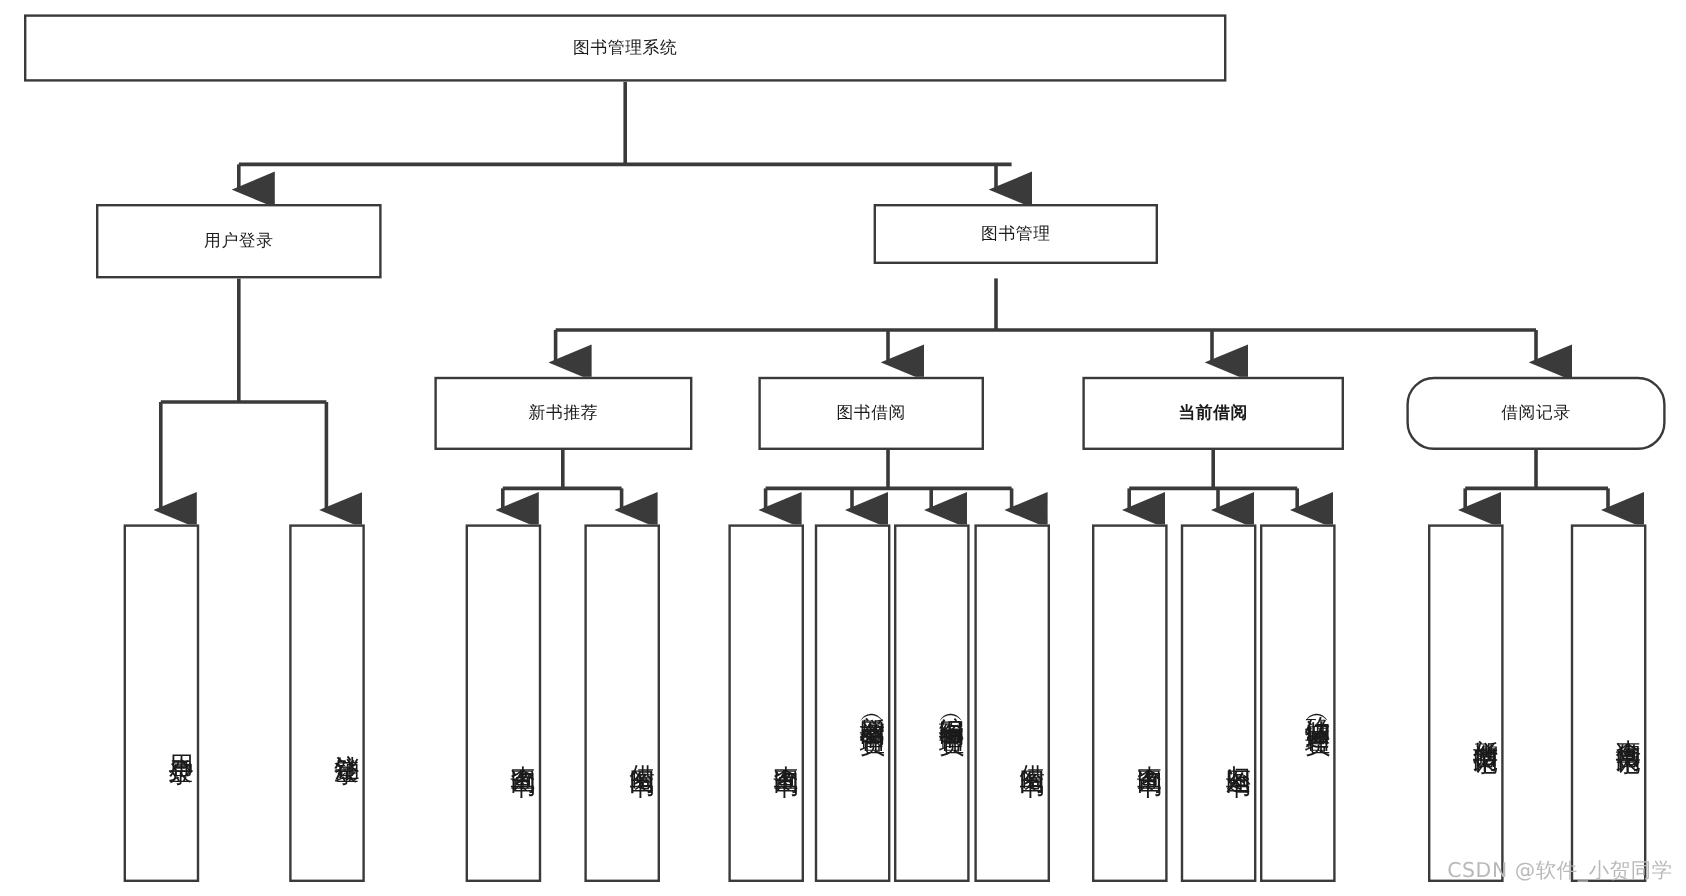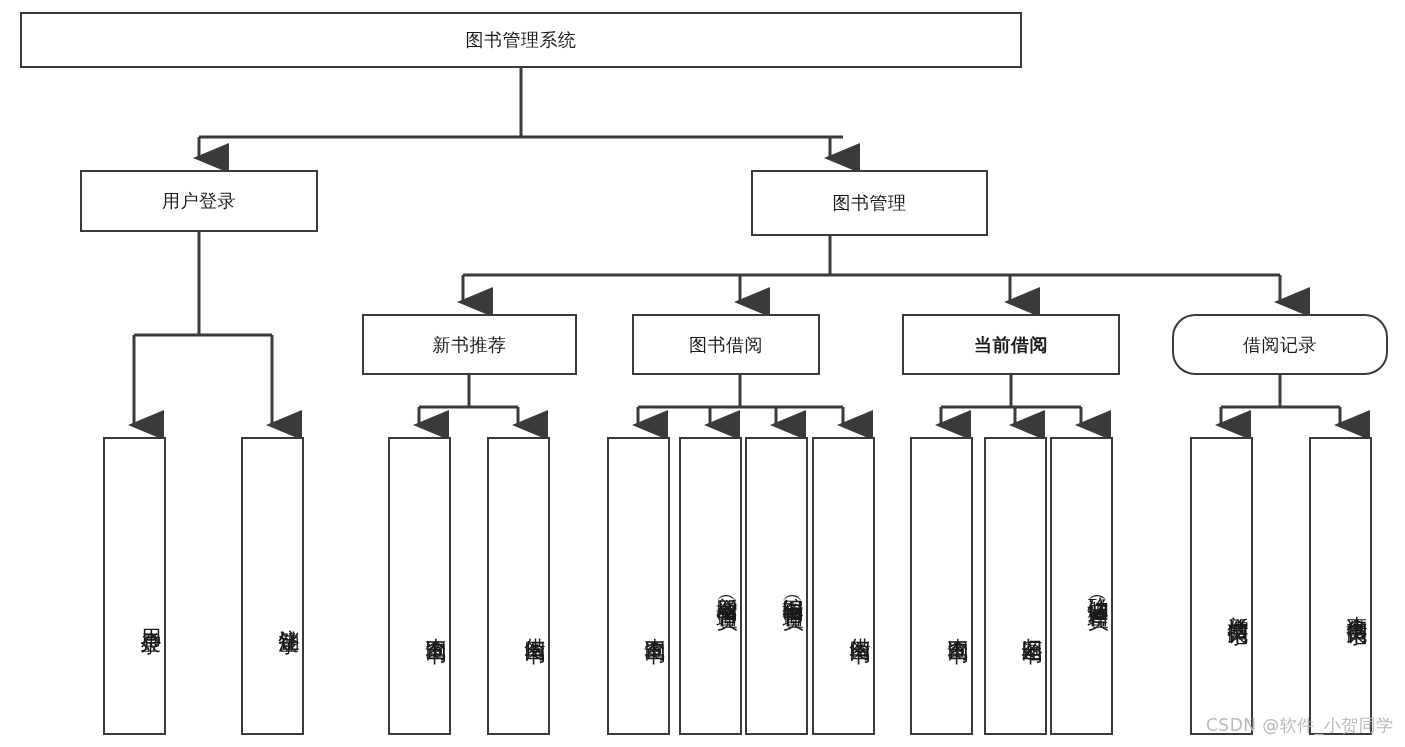--- a/index.html
+++ b/index.html
@@ -29,21 +29,21 @@
     box-sizing: border-box;
     border: 2.5px solid #3a3a3a;
     background: #ffffff;
     color: #1a1a1a;
     display: flex;
     align-items: center;
     justify-content: center;
     text-align: center;
   }
   .node-h {
-    font-size: 18px;
+    font-size: 14px;
     line-height: 1.2;
     letter-spacing: 0.5px;
     text-align: right;
   }
   .node-v {
     writing-mode: vertical-rl;
     text-orientation: upright;
     font-size: 21px;
     line-height: 1.25;
     letter-spacing: 2px;
@@ -114,21 +114,21 @@
       <path d="M 1280 375 L 1280 407"></path>
       <path d="M 1221 407 L 1340 407"></path>
       <path d="M 1221 407 L 1221 425" marker-end="url(#arrow)"></path>
       <path d="M 1340 407 L 1340 425" marker-end="url(#arrow)"></path>
     </g>
   </svg>
 
   <div class="node node-h" style="left:20px; top:12px; width:1002px; height:56px;">图书管理系统</div>
 
   <div class="node node-h" style="left:80px; top:170px; width:238px; height:62px;">用户登录</div>
-  <div class="node node-h" style="left:751px; top:170px; width:237px; height:66px;">图书管理</div>
+  <div class="node node-h" style="left:728px; top:170px; width:237px; height:50px;">图书管理</div>
 
   <div class="node node-h" style="left:362px; top:314px; width:215px; height:61px;">新书推荐</div>
   <div class="node node-h" style="left:632px; top:314px; width:188px; height:61px;">图书借阅</div>
   <div class="node node-h" style="left:902px; top:314px; width:218px; height:61px;font-weight:bold;">当前借阅</div>
   <div class="node node-h" style="left:1172px; top:314px; width:216px; height:61px;border-radius:23px;">借阅记录</div>
 
   <div class="node node-v" style="left:103px; top:437px; width:63px; height:298px; padding-top:60px;">用户登录</div>
   <div class="node node-v" style="left:241px; top:437px; width:63px; height:298px; padding-top:60px;">注销登录</div>
 
   <div class="node node-v" style="left:388px; top:437px; width:63px; height:298px; padding-top:78px;">查询图书</div>

